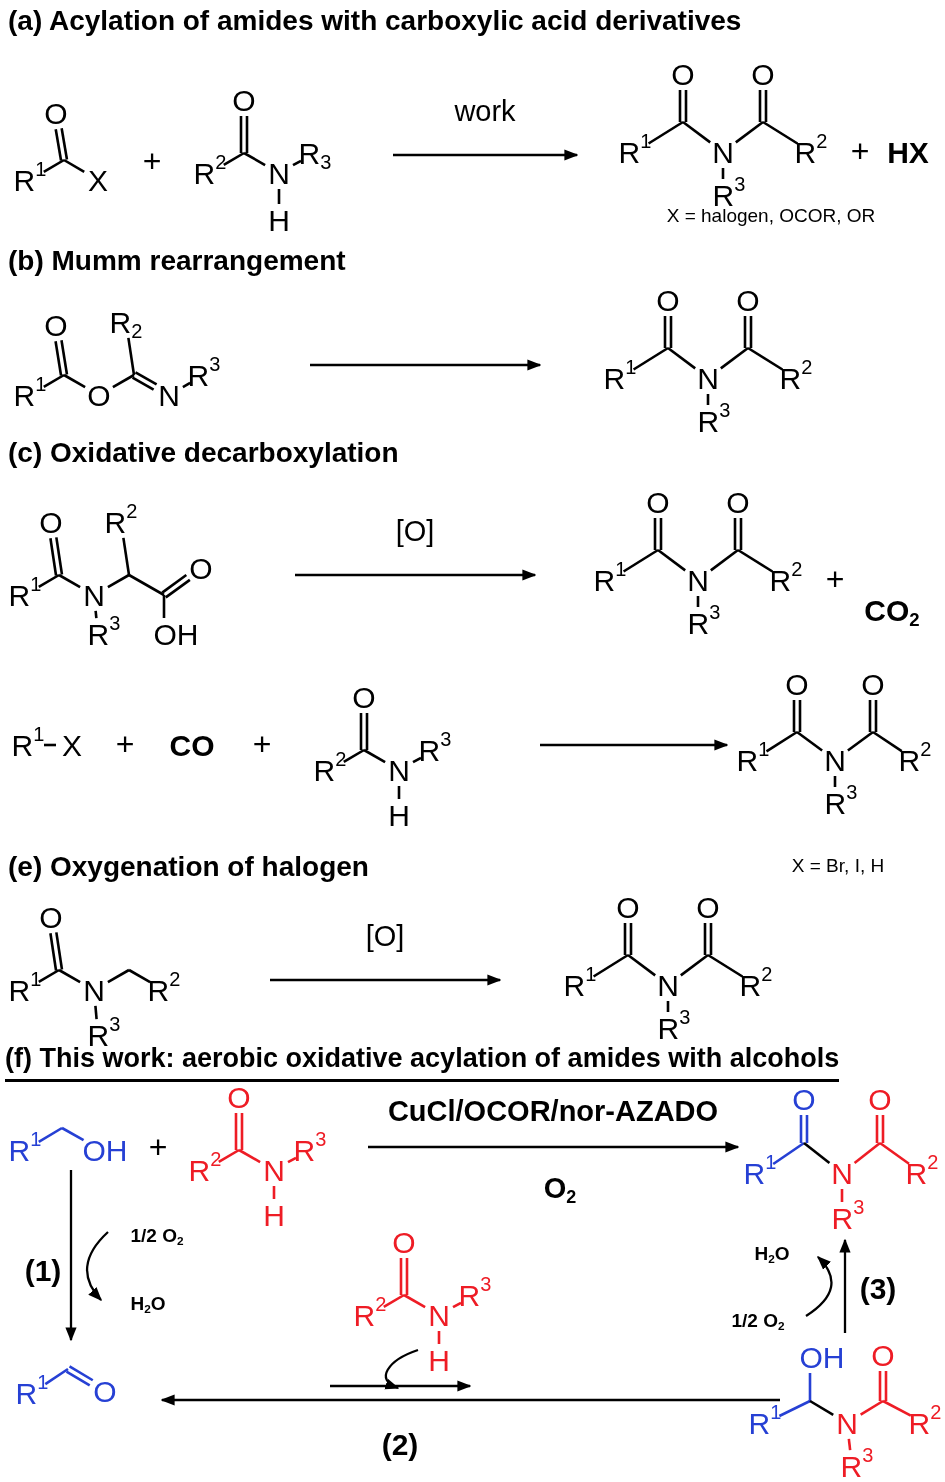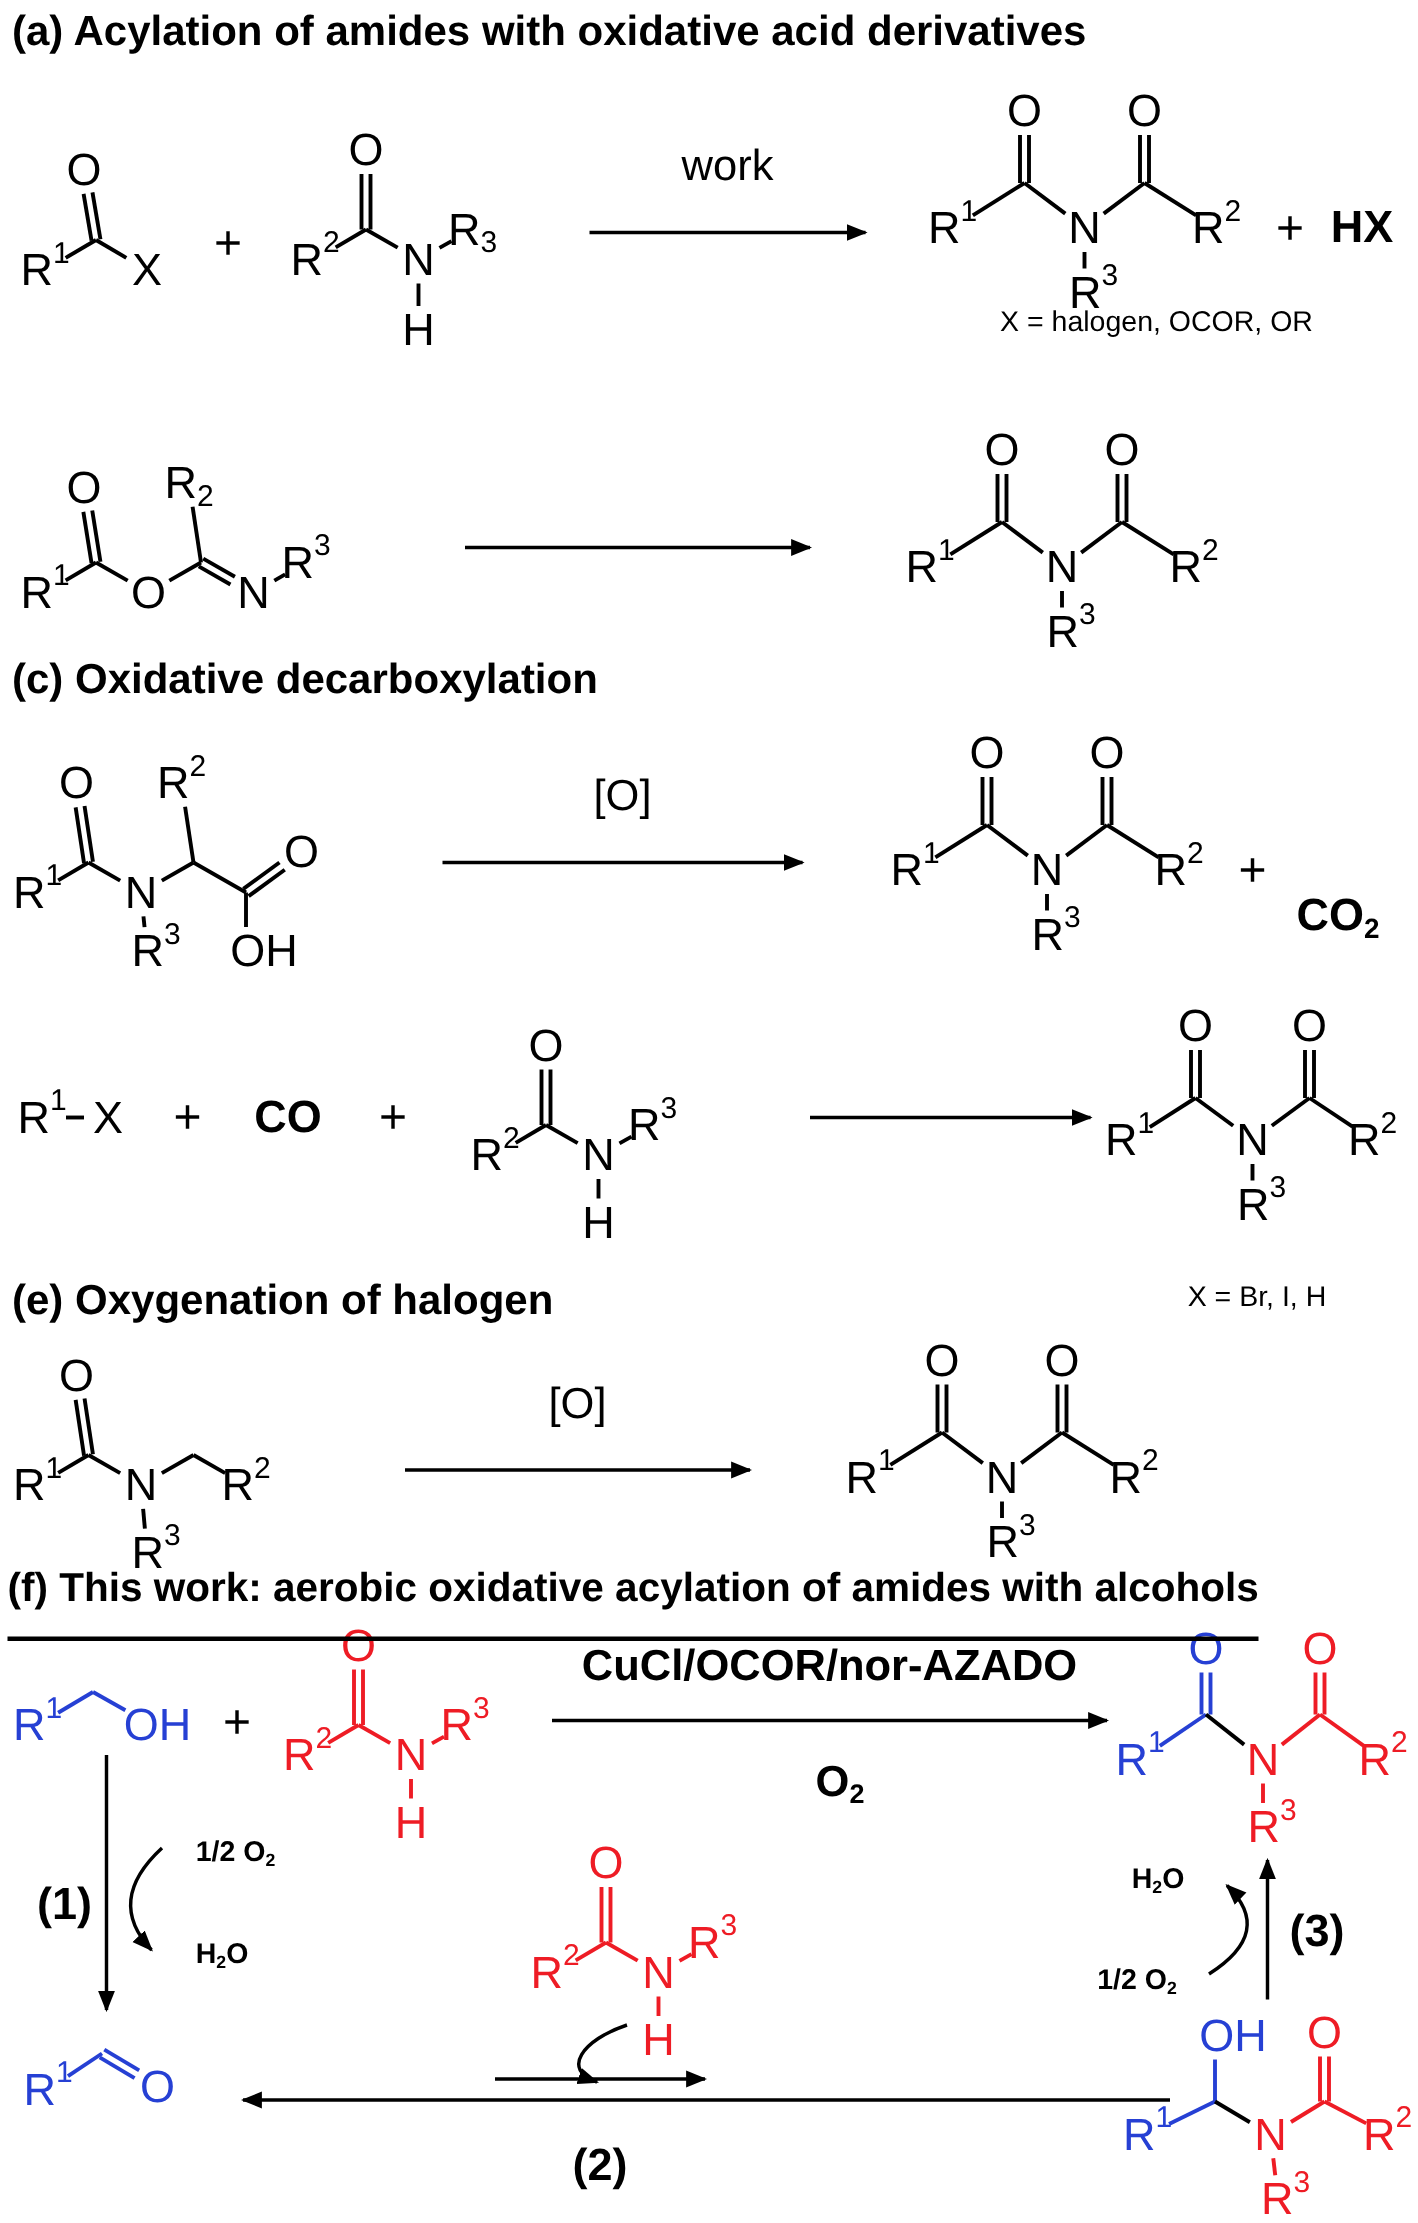--- a/index.html
+++ b/index.html
@@ -4,21 +4,21 @@
 <style>
   html,body{margin:0;padding:0;background:#fff;}
   #canvas{position:relative;width:945px;height:1482px;background:#ffffff;
           font-family:"Liberation Sans",sans-serif;color:#000;overflow:hidden;}
   #fig-svg{position:absolute;left:0;top:0;}
   .t{position:absolute;white-space:nowrap;color:#000;line-height:1.1;}
   .c{transform:translate(-50%,-50%);}
   .b{font-weight:bold;}
   .title{font-size:28px;font-weight:bold;}
   .title-f{font-size:27px;font-weight:bold;}
-  .u{border-bottom:3px solid #000;padding-bottom:18px;}
+  .u{border-bottom:3px solid #000;padding-bottom:6px;}
   .s28{font-size:19px;} .s29{font-size:29px;} .s30{font-size:30px;font-weight:bold;} .s32{font-size:32px;}
   .sub{font-size:0.62em;vertical-align:-0.28em;}
 </style>
 </head>
 <body>
 
 <div id="canvas">
   <svg id="fig-svg" width="945" height="1482">
       <defs>
         <marker id="ah" viewBox="0 0 10 8" refX="9" refY="4" markerWidth="14" markerHeight="12" markerUnits="userSpaceOnUse" orient="auto">
@@ -281,21 +281,22 @@
       <line x1="368" y1="1147" x2="738" y2="1147" stroke="#000" stroke-width="2.3" marker-end="url(#ah)"></line>
       <line x1="71" y1="1170" x2="71" y2="1340" stroke="#000" stroke-width="2.3" marker-end="url(#ah)"></line>
       <line x1="330" y1="1386" x2="470" y2="1386" stroke="#000" stroke-width="2.3" marker-end="url(#ah)"></line>
       <line x1="780" y1="1400" x2="162" y2="1400" stroke="#000" stroke-width="2.3" marker-end="url(#ah)"></line>
       <line x1="845" y1="1333" x2="845" y2="1240" stroke="#000" stroke-width="2.3" marker-end="url(#ah)"></line>
       <path d="M 108,1232 Q 70,1267 101,1300" fill="none" stroke="#000" stroke-width="2.3" marker-end="url(#ah)"></path>
       <path d="M 418,1350 C 388,1360 374,1380 398,1388" fill="none" stroke="#000" stroke-width="2.3" marker-end="url(#ah)"></path>
       <path d="M 806,1316 Q 850,1288 818,1257" fill="none" stroke="#000" stroke-width="2.3" marker-end="url(#ah)"></path>
     </svg>
 
-  <div class="t title" style="left:8px;top:6px">(a) Acylation of amides with oxidative acid derivatives</div>
+  <div class="t title" style="left:8px;top:6px">(a) Acylation of amides with carboxylic acid derivatives</div>
+  <div class="t title" style="left:8px;top:246px">(b) Mumm rearrangement</div>
   <div class="t title" style="left:8px;top:438px">(c) Oxidative decarboxylation</div>
   <div class="t title" style="left:8px;top:852px">(e) Oxygenation of halogen</div>
   <div class="t title-f" style="left:5px;top:1044px"><span class="u">(f) This work: aerobic oxidative acylation of amides with alcohols</span></div>
 
   <div class="t c s29" style="left:485px;top:112px">work</div>
   <div class="t c s29" style="left:415px;top:532px">[O]</div>
   <div class="t c s29" style="left:385px;top:937px">[O]</div>
   <div class="t c s28" style="left:771px;top:216px">X = halogen, OCOR, OR</div>
   <div class="t c s28" style="left:838px;top:866px">X = Br, I, H</div>
 

